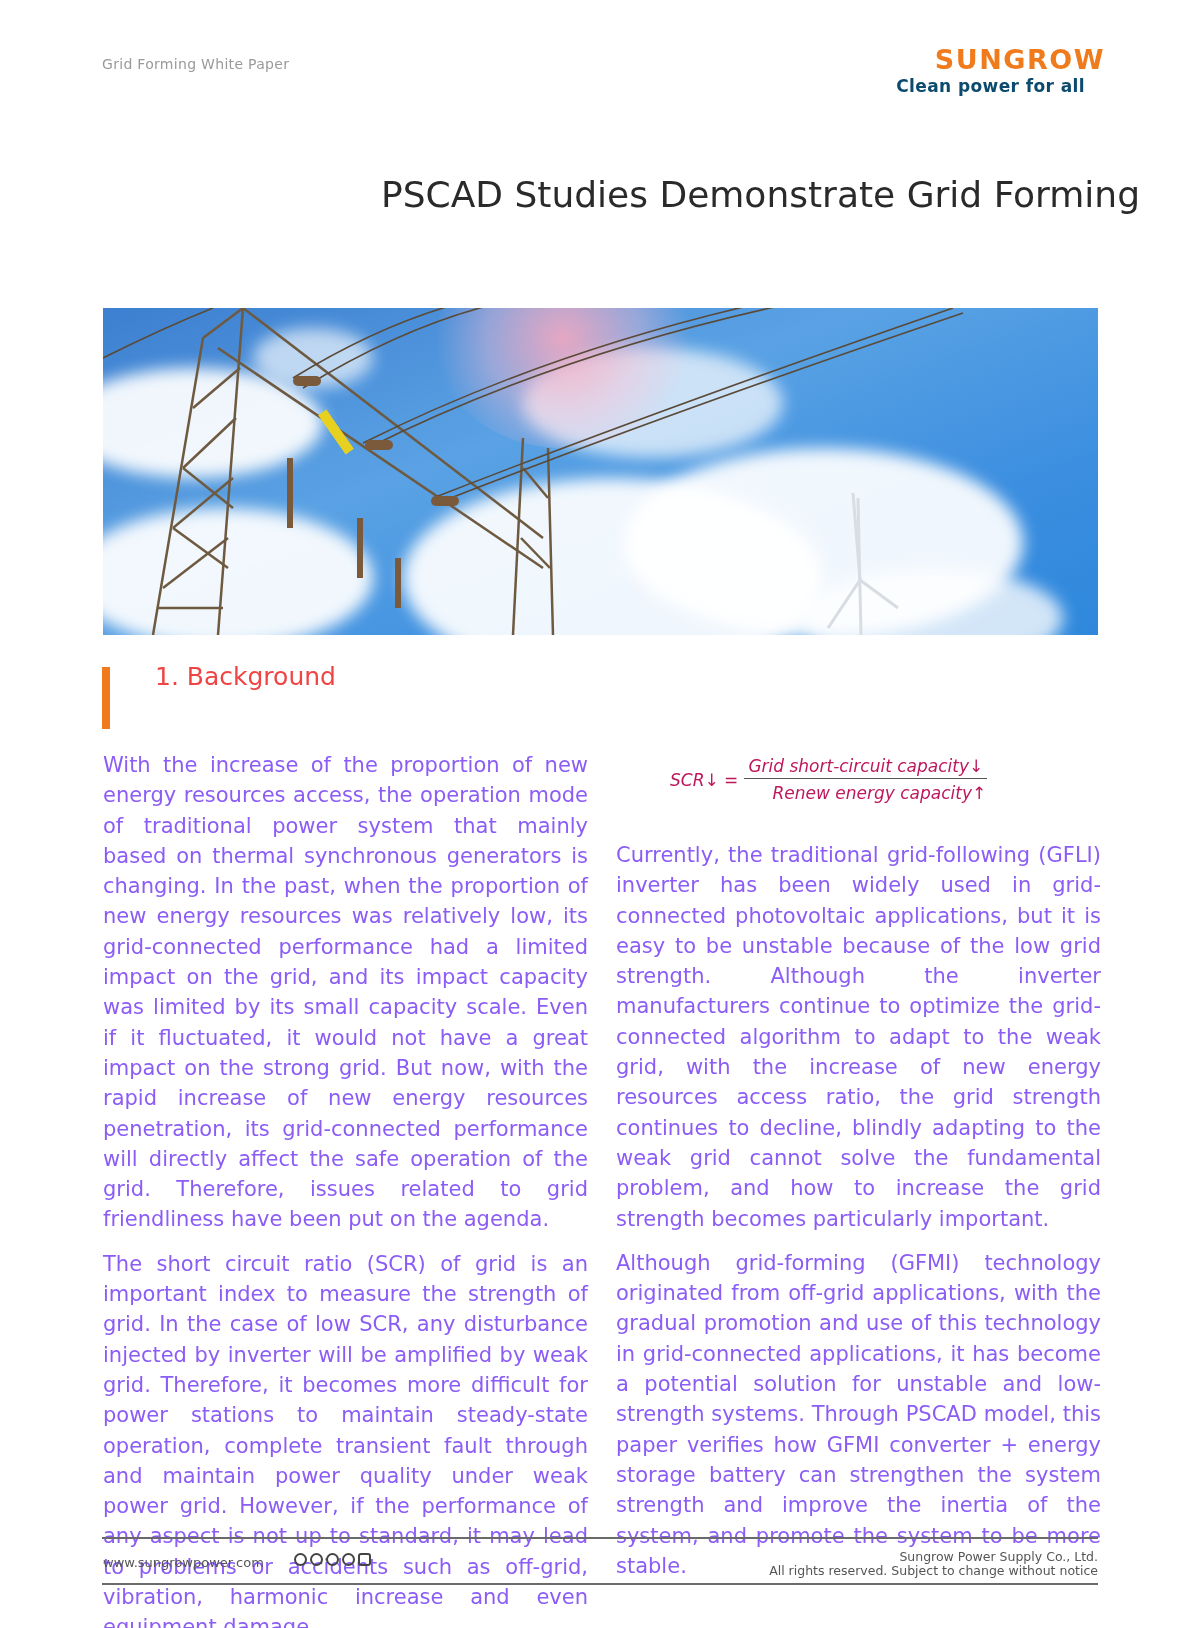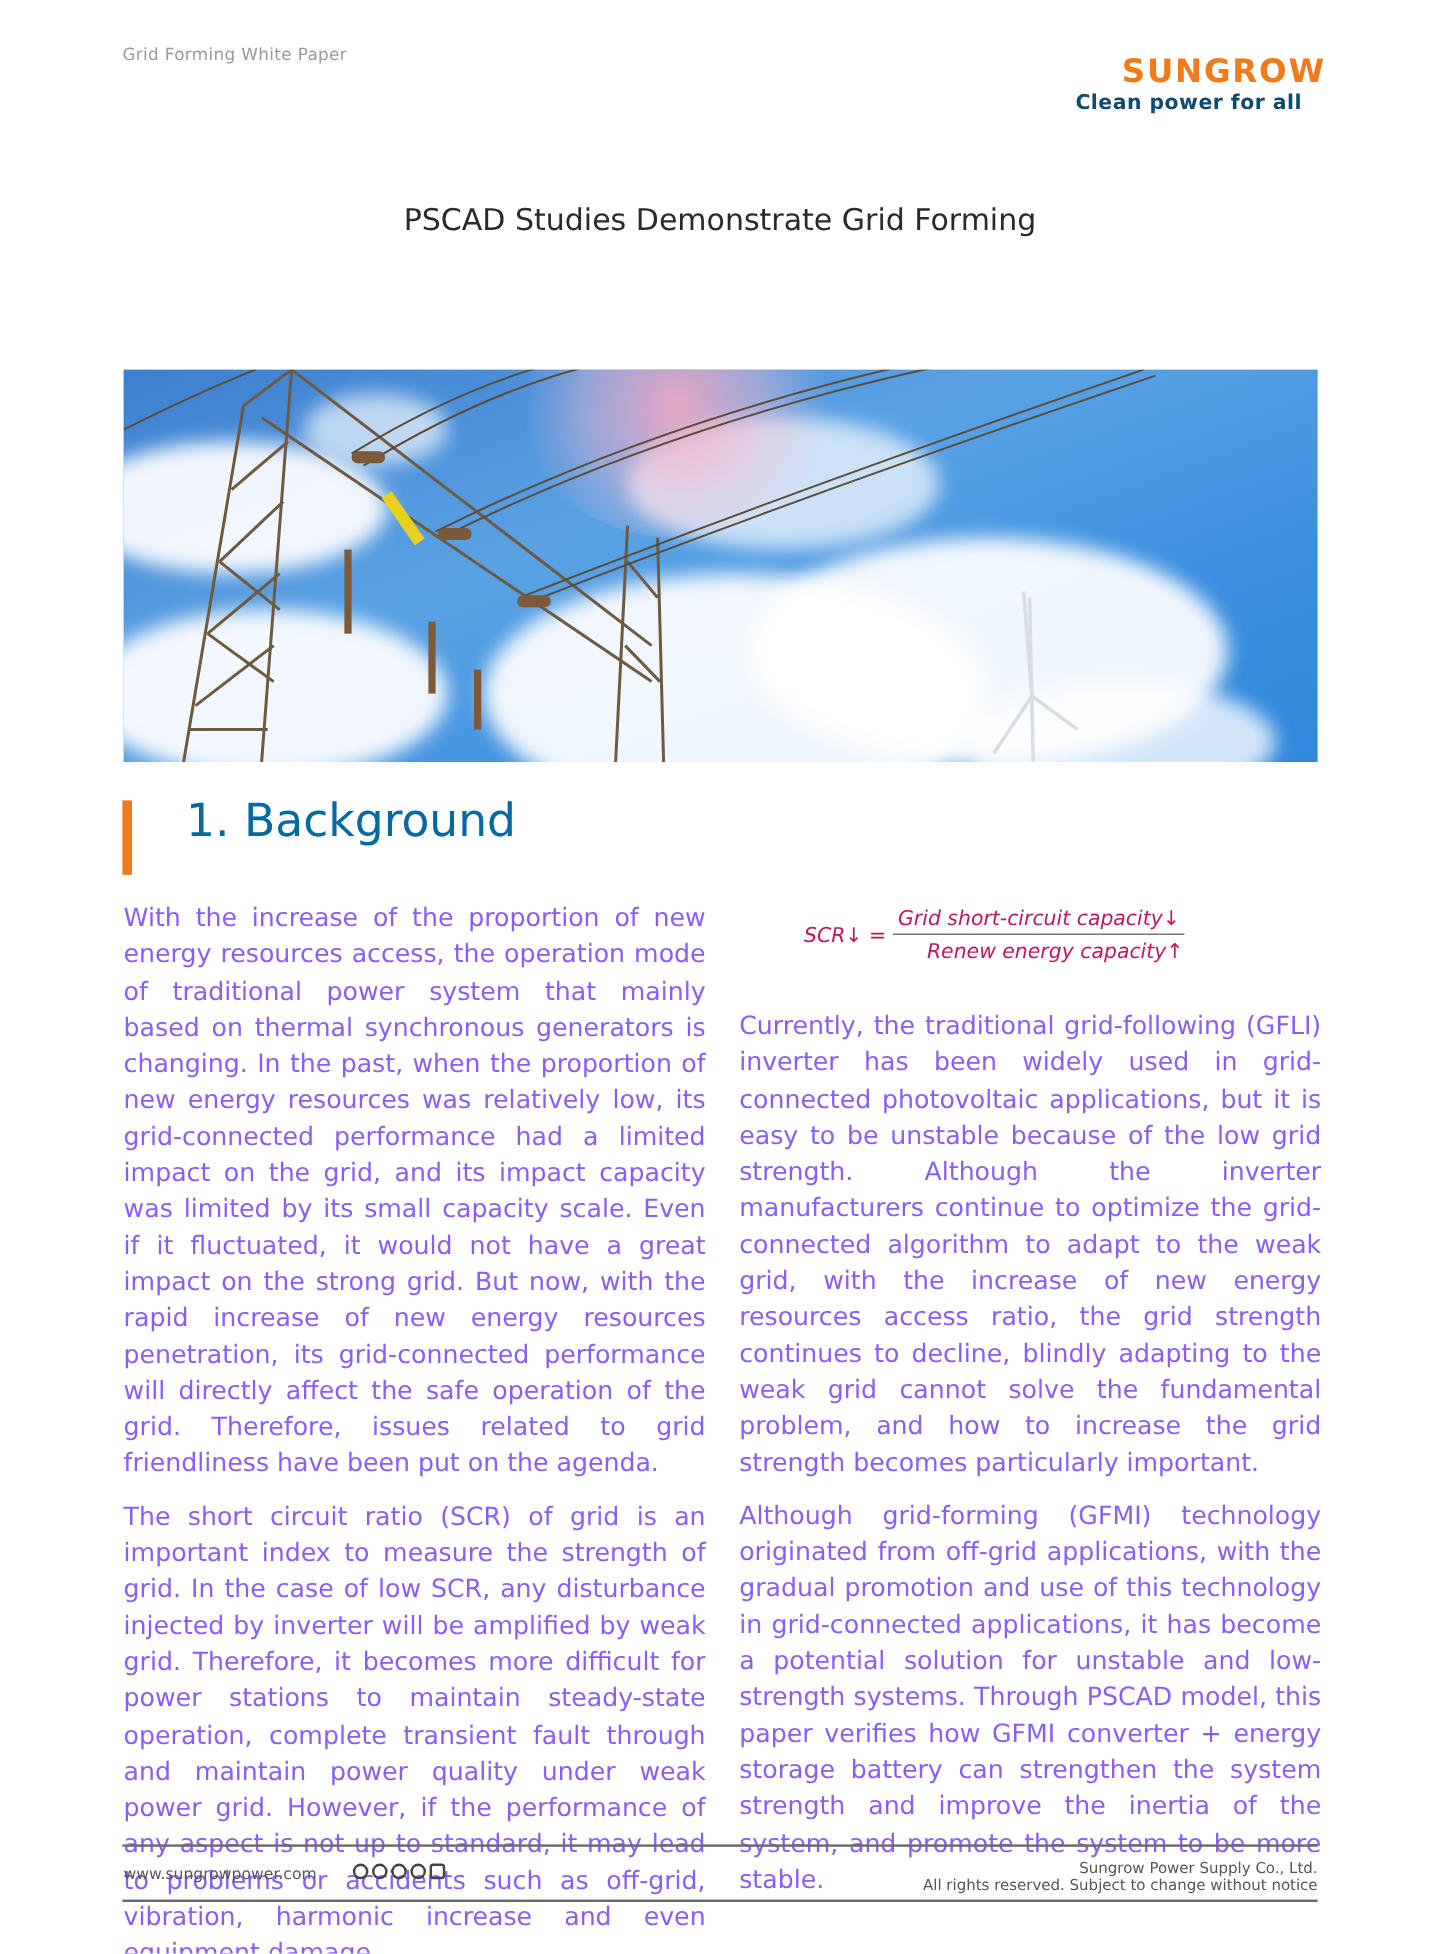--- a/index.html
+++ b/index.html
@@ -11,21 +11,21 @@
       width: 1200px;
       height: 1628px;
       position: relative;
       overflow: hidden;
       font-family: "DejaVu Sans", sans-serif;
       color: #3a3a3a;
     }
     .header-label {
       position: absolute;
       left: 102px;
-      top: 38px;
+      top: 56px;
       font-size: 14px;
       color: #9a9a9a;
       letter-spacing: 0.3px;
     }
     .logo {
       position: absolute;
       left: 890px;
       top: 46px;
       width: 215px;
       text-align: right;
@@ -44,24 +44,24 @@
       font-weight: bold;
       font-size: 17px;
       color: #0c4a6e;
       margin-top: 2px;
       margin-right: 20px;
       letter-spacing: 0.4px;
     }
     .page-title {
       position: absolute;
       left: 60px;
-      top: 155px;
+      top: 166px;
       width: 1080px;
-      text-align: center;
-      font-size: 25px;
+      text-align: right;
+      font-size: 36px;
       line-height: 58px;
       color: #2a2a2a;
       font-weight: normal;
       margin: 0;
     }
     .hero {
       position: absolute;
       left: 103px;
       top: 308px;
       width: 995px;
@@ -89,22 +89,22 @@
       left: 102px;
       top: 667px;
       width: 8px;
       height: 62px;
       background: #f07b1c;
     }
     .section-heading {
       position: absolute;
       left: 155px;
       top: 662px;
-      font-size: 38px;
-      color: #0369a1;
+      font-size: 25px;
+      color: #ef4444;
       margin: 0;
       font-weight: normal;
     }
     .col {
       position: absolute;
       width: 485px;
       font-size: 21px;
       line-height: 30.3px;
       text-align: justify;
       color: #8b5cf6;

